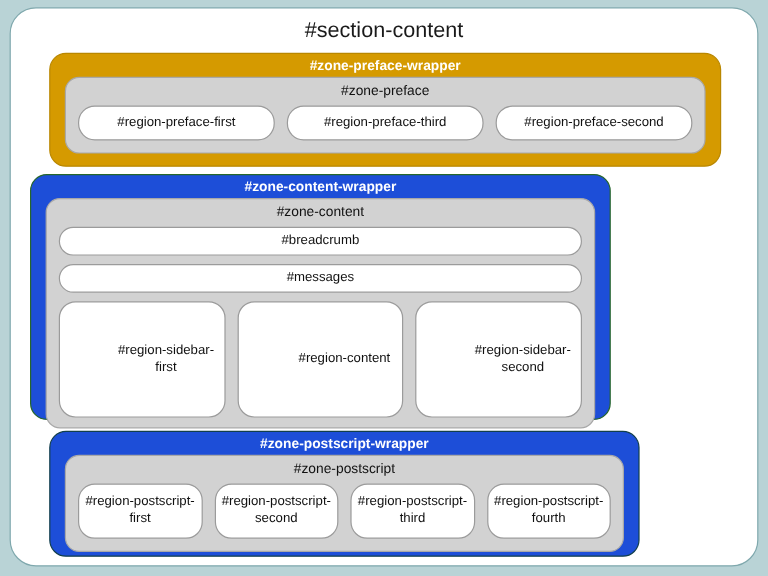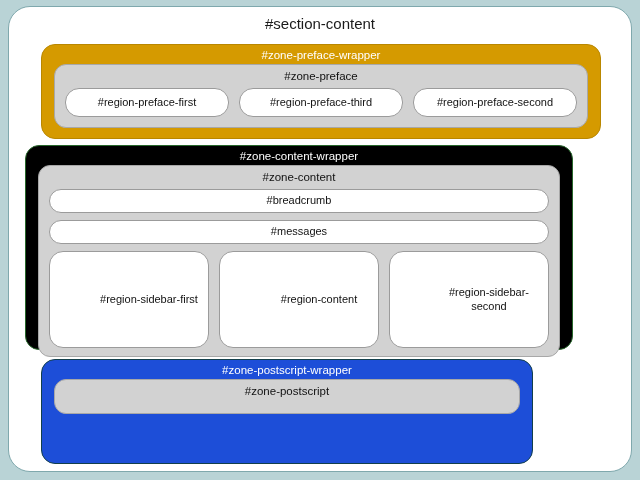--- a/index.html
+++ b/index.html
@@ -21,38 +21,38 @@
     top: 6px;
     width: 624px;
     height: 466px;
     background: #ffffff;
     border: 1px solid #7fa8ad;
     border-radius: 22px;
     box-sizing: border-box;
   }
   .section-title {
     text-align: center;
-    font-size: 15px;
+    font-size: 18px;
     color: #1a1a1a;
     padding-top: 8px;
     letter-spacing: 0px;
   }
 
   
   .wrapper {
     margin: 0 auto;
     border-radius: 14px;
     box-sizing: border-box;
   }
   .wrapper-title {
     text-align: center;
     font-size: 11.5px;
     color: #ffffff;
     padding: 4px 0 3px 0;
-    font-weight: normal;
+    font-weight: bold;
   }
 
   
   .zone {
     background: #d2d2d2;
     border: 1px solid #a8a8a8;
     border-radius: 12px;
     box-sizing: border-box;
     margin: 0 12px 10px 12px;
     padding: 0 0 10px 0;
@@ -101,23 +101,23 @@
   .preface-row .region {
     height: 29px;
     flex: 1 1 0;
   }
 
   
   .content-wrapper {
     position: absolute;
     left: 16px;
     top: 138px;
-    width: 548px;
+    width: 484px;
     height: 205px;
-    background: #000000;
+    background: #1d4ed8;
     border: 1px solid #27672b;
   }
   .content-wrapper .zone { margin: 0 12px; padding-bottom: 8px; }
   .bar-region {
     height: 24px;
     margin: 0 10px 7px 10px;
   }
   .content-row .region {
     height: 97px;
     flex: 1 1 0;
@@ -168,15 +168,21 @@
         <div class="region">#region-content</div>
         <div class="region">#region-sidebar-second</div>
       </div>
     </div>
   </div>
 
   <div class="wrapper postscript-wrapper">
     <div class="wrapper-title">#zone-postscript-wrapper</div>
     <div class="zone">
       <div class="zone-title">#zone-postscript</div>
+      <div class="row postscript-row">
+        <div class="region">#region-postscript-first</div>
+        <div class="region">#region-postscript-second</div>
+        <div class="region">#region-postscript-third</div>
+        <div class="region">#region-postscript-fourth</div>
+      </div>
     </div>
   </div>
 </div>
 
 </body></html>

